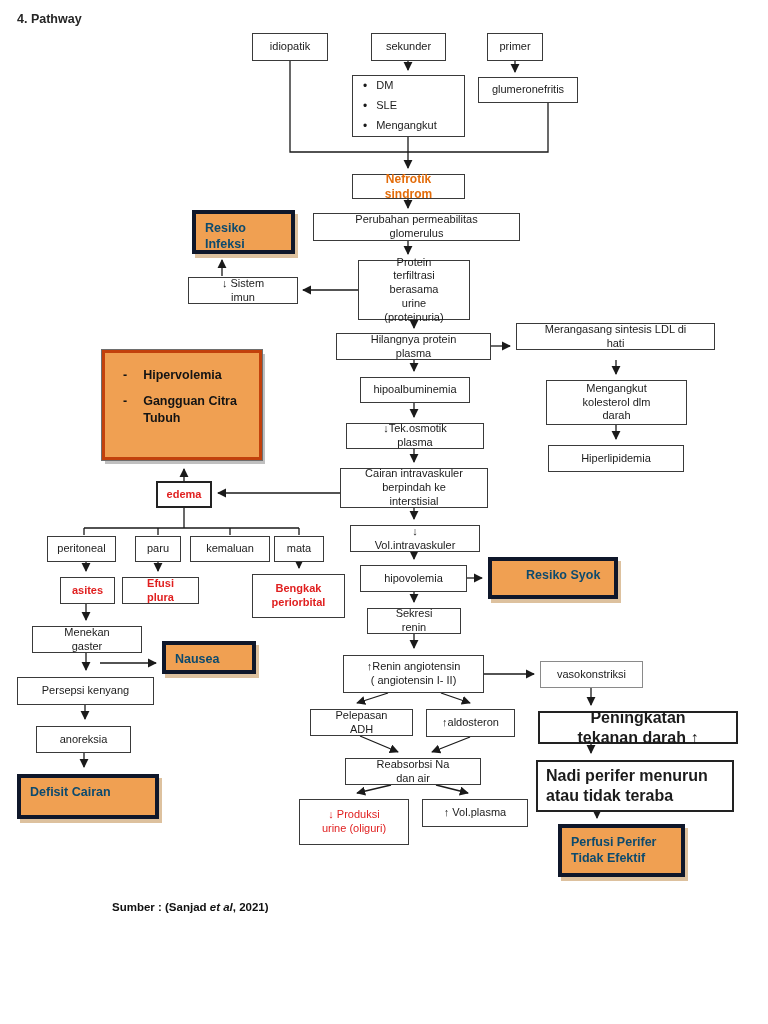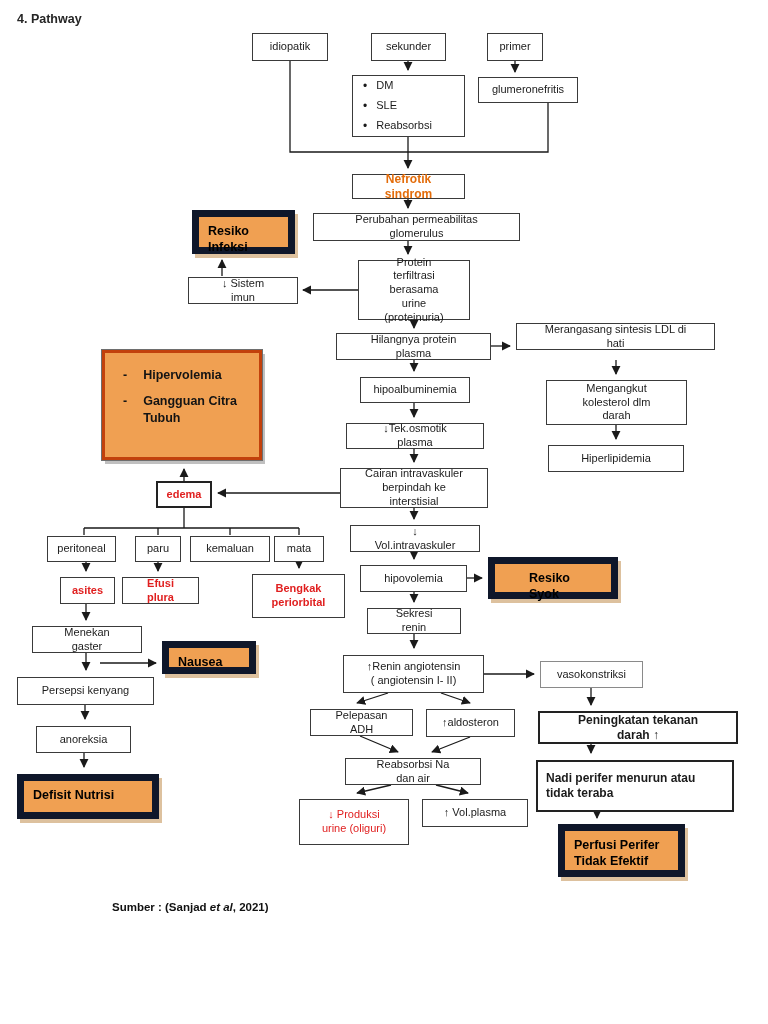--- a/index.html
+++ b/index.html
@@ -3,25 +3,25 @@
 <meta charset="utf-8">
 <style>
   html,body{margin:0;padding:0;background:#ffffff;}
   .page{position:relative;width:768px;height:1024px;background:#ffffff;
         font-family:"Liberation Sans","DejaVu Sans",sans-serif;overflow:hidden;}
   svg.connectors{position:absolute;left:0;top:0;z-index:1;}
   .box{position:absolute;z-index:2;background:#ffffff;border:1px solid #3a3a3a;
        display:flex;align-items:center;justify-content:center;text-align:center;
        font-size:11px;color:#1b1b1b;line-height:1.25;padding:2px 20px;box-sizing:border-box;}
   .b2{border-width:2px;border-color:#222;}
-  .bold{font-weight:bold;font-size:12px;}
+  .bold{font-weight:bold;font-size:16px;}
   .leftalign{justify-content:flex-start;text-align:left;padding-left:8px;}
-  .orange{background:#F0A052;border:7px solid #0f172a;box-shadow:3px 4px 0 #DDC19E;
+  .orange{background:#F0A052;border:4px solid #0f172a;box-shadow:3px 4px 0 #DDC19E;
           font-weight:bold;font-size:12.5px;align-items:flex-start;justify-content:flex-start;
-          text-align:left;padding:7px 9px;color:#000000;}
+          text-align:left;padding:7px 9px;color:#0c4a6e;}
   .big-orange{background:#F0A052;border:3px solid #c2410c;outline:1px solid #6e6e6e;
           box-shadow:3px 4px 0 #c0c0c0;font-weight:bold;font-size:12.5px;color:#141414;
           flex-direction:column;align-items:flex-start;justify-content:flex-start;
           gap:8px;padding:14px 6px 6px 18px;text-align:left;line-height:1.4;}
   .diag-item{display:flex;gap:16px;}
   .diag-item::before{content:"-";}
   .bullets{flex-direction:column;align-items:flex-start;justify-content:center;
            gap:5px;padding-left:10px;text-align:left;}
   .bullet-item{display:flex;gap:9px;align-items:center;}
   .bullet-item::before{content:"•";font-size:12px;}
@@ -98,21 +98,21 @@
   <div class="box" style="left:487px;top:33px;width:56px;height:28px;">primer</div>
 
   <div class="box bullets" style="left:352px;top:75px;width:113px;height:62px;">
     <div class="bullet-item">
         <span>DM</span>
       </div>
     <div class="bullet-item">
         <span>SLE</span>
       </div>
     <div class="bullet-item">
-        <span>Reabsorbsi</span>
+        <span>Mengangkut</span>
       </div>
   </div>
   <div class="box" style="left:478px;top:77px;width:100px;height:26px;">glumeronefritis</div>
 
   <div class="box orange-text" style="left:352px;top:174px;width:113px;height:25px;">Nefrotik sindrom</div>
   <div class="box orange" style="left:192px;top:210px;width:103px;height:44px;">Resiko Infeksi</div>
   <div class="box" style="left:313px;top:213px;width:207px;height:28px;">Perubahan permeabilitas glomerulus</div>
   <div class="box" style="left:188px;top:277px;width:110px;height:27px;">↓ Sistem imun</div>
   <div class="box" style="left:358px;top:260px;width:112px;height:60px;">Protein terfiltrasi berasama urine (proteinuria)</div>
   <div class="box" style="left:336px;top:333px;width:155px;height:27px;">Hilangnya protein plasma</div>
@@ -144,21 +144,21 @@
   <div class="box red" style="left:252px;top:574px;width:93px;height:44px;">Bengkak periorbital</div>
 
   <div class="box" style="left:360px;top:565px;width:107px;height:27px;">hipovolemia</div>
   <div class="box orange" style="left:488px;top:557px;width:130px;height:42px;padding-left:34px;">Resiko Syok</div>
   <div class="box" style="left:367px;top:608px;width:94px;height:26px;">Sekresi renin</div>
 
   <div class="box" style="left:32px;top:626px;width:110px;height:27px;">Menekan gaster</div>
   <div class="box orange" style="left:162px;top:641px;width:94px;height:33px;">Nausea</div>
   <div class="box" style="left:17px;top:677px;width:137px;height:28px;">Persepsi kenyang</div>
   <div class="box" style="left:36px;top:726px;width:95px;height:27px;">anoreksia</div>
-  <div class="box orange" style="left:17px;top:774px;width:142px;height:45px;">Defisit Nutrisi</div>
+  <div class="box orange" style="left:17px;top:774px;width:142px;height:45px;">Defisit Cairan</div>
 
   <div class="box" style="left:343px;top:655px;width:141px;height:38px;">↑Renin angiotensin ( angiotensin I- II)</div>
   <div class="box gray-border" style="left:540px;top:661px;width:103px;height:27px;">vasokonstriksi</div>
   <div class="box" style="left:310px;top:709px;width:103px;height:27px;">Pelepasan ADH</div>
   <div class="box" style="left:426px;top:709px;width:89px;height:28px;">↑aldosteron</div>
   <div class="box b2 bold" style="left:538px;top:711px;width:200px;height:33px;">Peningkatan tekanan darah ↑</div>
   <div class="box" style="left:345px;top:758px;width:136px;height:27px;">Reabsorbsi Na dan air</div>
   <div class="box b2 bold leftalign" style="left:536px;top:760px;width:198px;height:52px;">Nadi perifer menurun atau tidak teraba</div>
   <div class="box red-normal" style="left:299px;top:799px;width:110px;height:46px;">↓ Produksi urine (oliguri)</div>
   <div class="box" style="left:422px;top:799px;width:106px;height:28px;">↑ Vol.plasma</div>

